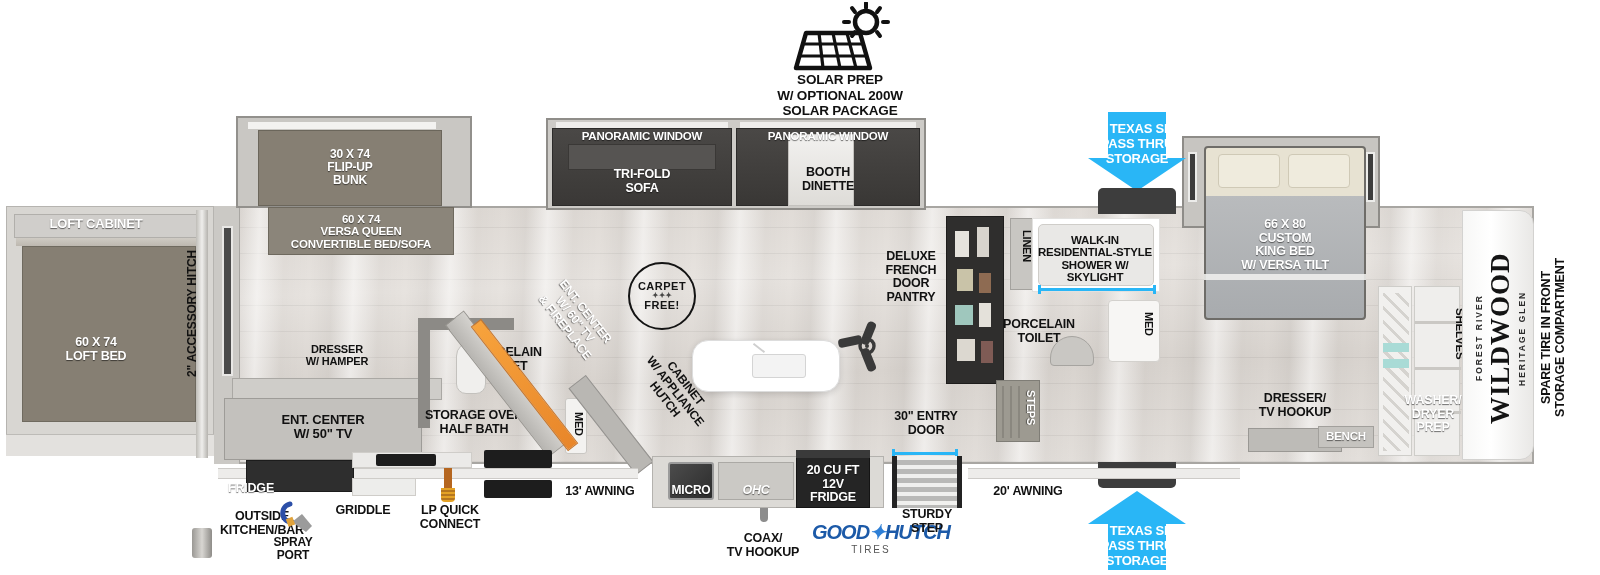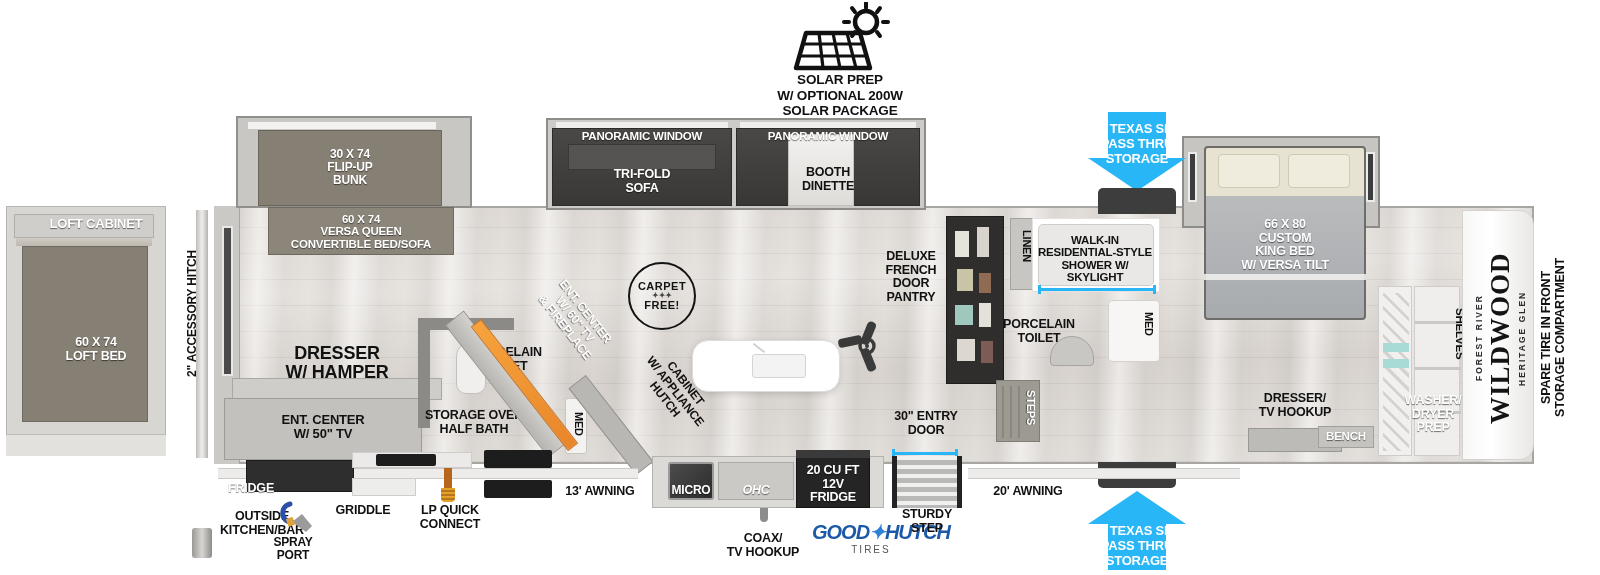--- a/index.html
+++ b/index.html
@@ -102,21 +102,21 @@
         <line x1="61" y1="31" x2="70" y2="66"></line>
         <line x1="16.5" y1="42" x2="77" y2="42"></line>
         <line x1="13" y1="54" x2="81" y2="54"></line>
       </g>
     </svg>
     <div class="cap">SOLAR PREP
 W/ OPTIONAL 200W
 SOLAR PACKAGE</div>
   </div>
 
-  <div class="abs" style="left:6px; top:206px; width:160px; height:250px;">
+  <div class="abs" style="left:6px; top:206px; width:208px; height:250px;">
     <div class="abs" style="inset:0; background:#d8d6d2; border:1px solid #b6b4b0;"></div>
     <div class="abs" style="left:8px; top:8px; right:12px; height:24px; background:#d0cecb; border:1px solid #b1afab;"></div>
     <div class="abs" style="left:10px; top:32px; right:14px; height:8px; background:linear-gradient(180deg,#cfcbc4,#bdb8b0);"></div>
     <div class="abs" style="left:16px; top:40px; right:18px; bottom:34px; background:#867f73; border:1px solid #6f6a5f;"></div>
     <div class="abs" style="left:0; bottom:0; right:0; height:22px; background:#e3e1de; border-top:1px solid #bdbbb7;"></div>
     <div class="lbl white" style="left:0; top:11px; width:180px; font-size:13px;">LOFT CABINET</div>
     <div class="lbl white" style="left:0; top:130px; width:180px; font-size:12.5px;">60 X 74
 LOFT BED</div>
   </div>
 
@@ -142,21 +142,21 @@
 BUNK</div>
   </div>
   <div class="abs" style="left:268px; top:207px; width:186px; height:48px;">
     <div class="abs" style="inset:0; background:#8b857a; border:1px solid #6e695e;"></div>
     <div class="lbl white" style="left:-16px; top:6px; width:218px; font-size:11.5px;">60 X 74
 VERSA QUEEN
 CONVERTIBLE BED/SOFA</div>
   </div>
 
   <div class="abs" style="left:232px; top:378px; width:210px; height:22px; background:#cfcdc9; border:1px solid #aaa8a4;"></div>
-  <div class="lbl dark" style="left:232px; top:344px; width:210px; font-size:18px;">DRESSER
+  <div class="lbl dark" style="left:232px; top:344px; width:210px; font-size:11px;">DRESSER
 W/ HAMPER</div>
   <div class="abs" style="left:224px; top:398px; width:198px; height:62px; background:#c3c1bd; border:1px solid #9e9c98;"></div>
   <div class="lbl dark" style="left:224px; top:413px; width:198px; font-size:13px;">ENT. CENTER
 W/ 50" TV</div>
 
   <div class="abs" style="left:418px; top:318px; width:96px; height:110px;">
     <div class="abs" style="left:0; top:0; width:12px; height:110px; background:#8c8a86;"></div>
     <div class="abs" style="left:0; top:0; width:96px; height:12px; background:#8c8a86;"></div>
     <div class="abs" style="left:38px; top:24px; width:30px; height:52px; background:#f0efed; border:1px solid #c3c1bd; border-radius:14px 14px 10px 10px;"></div>
   </div>

